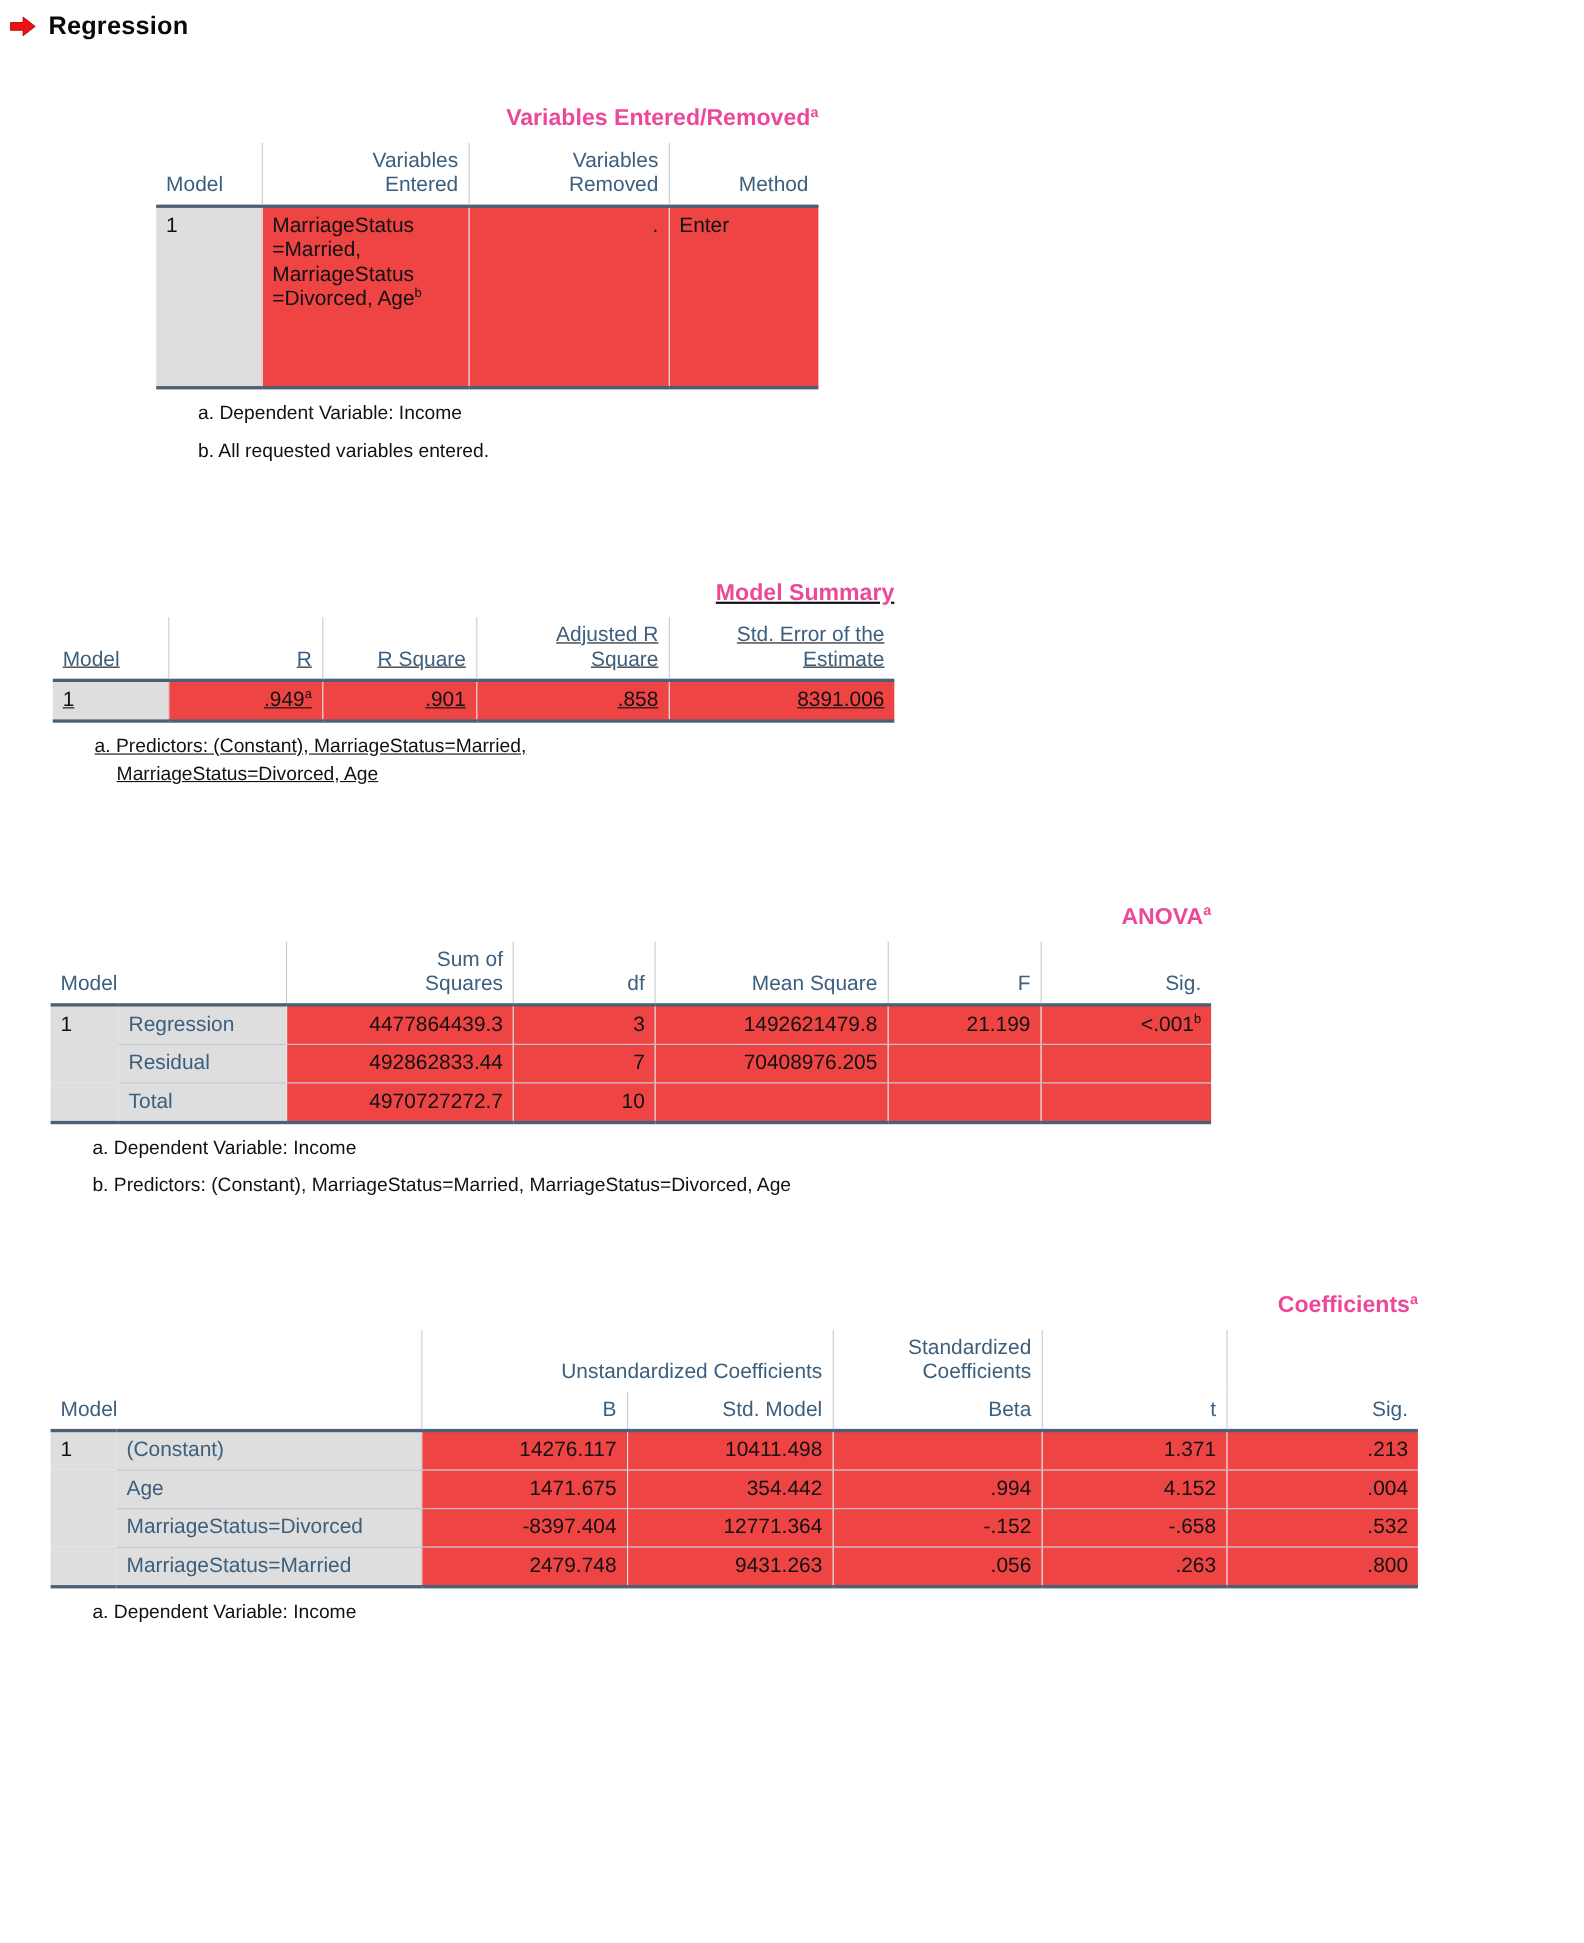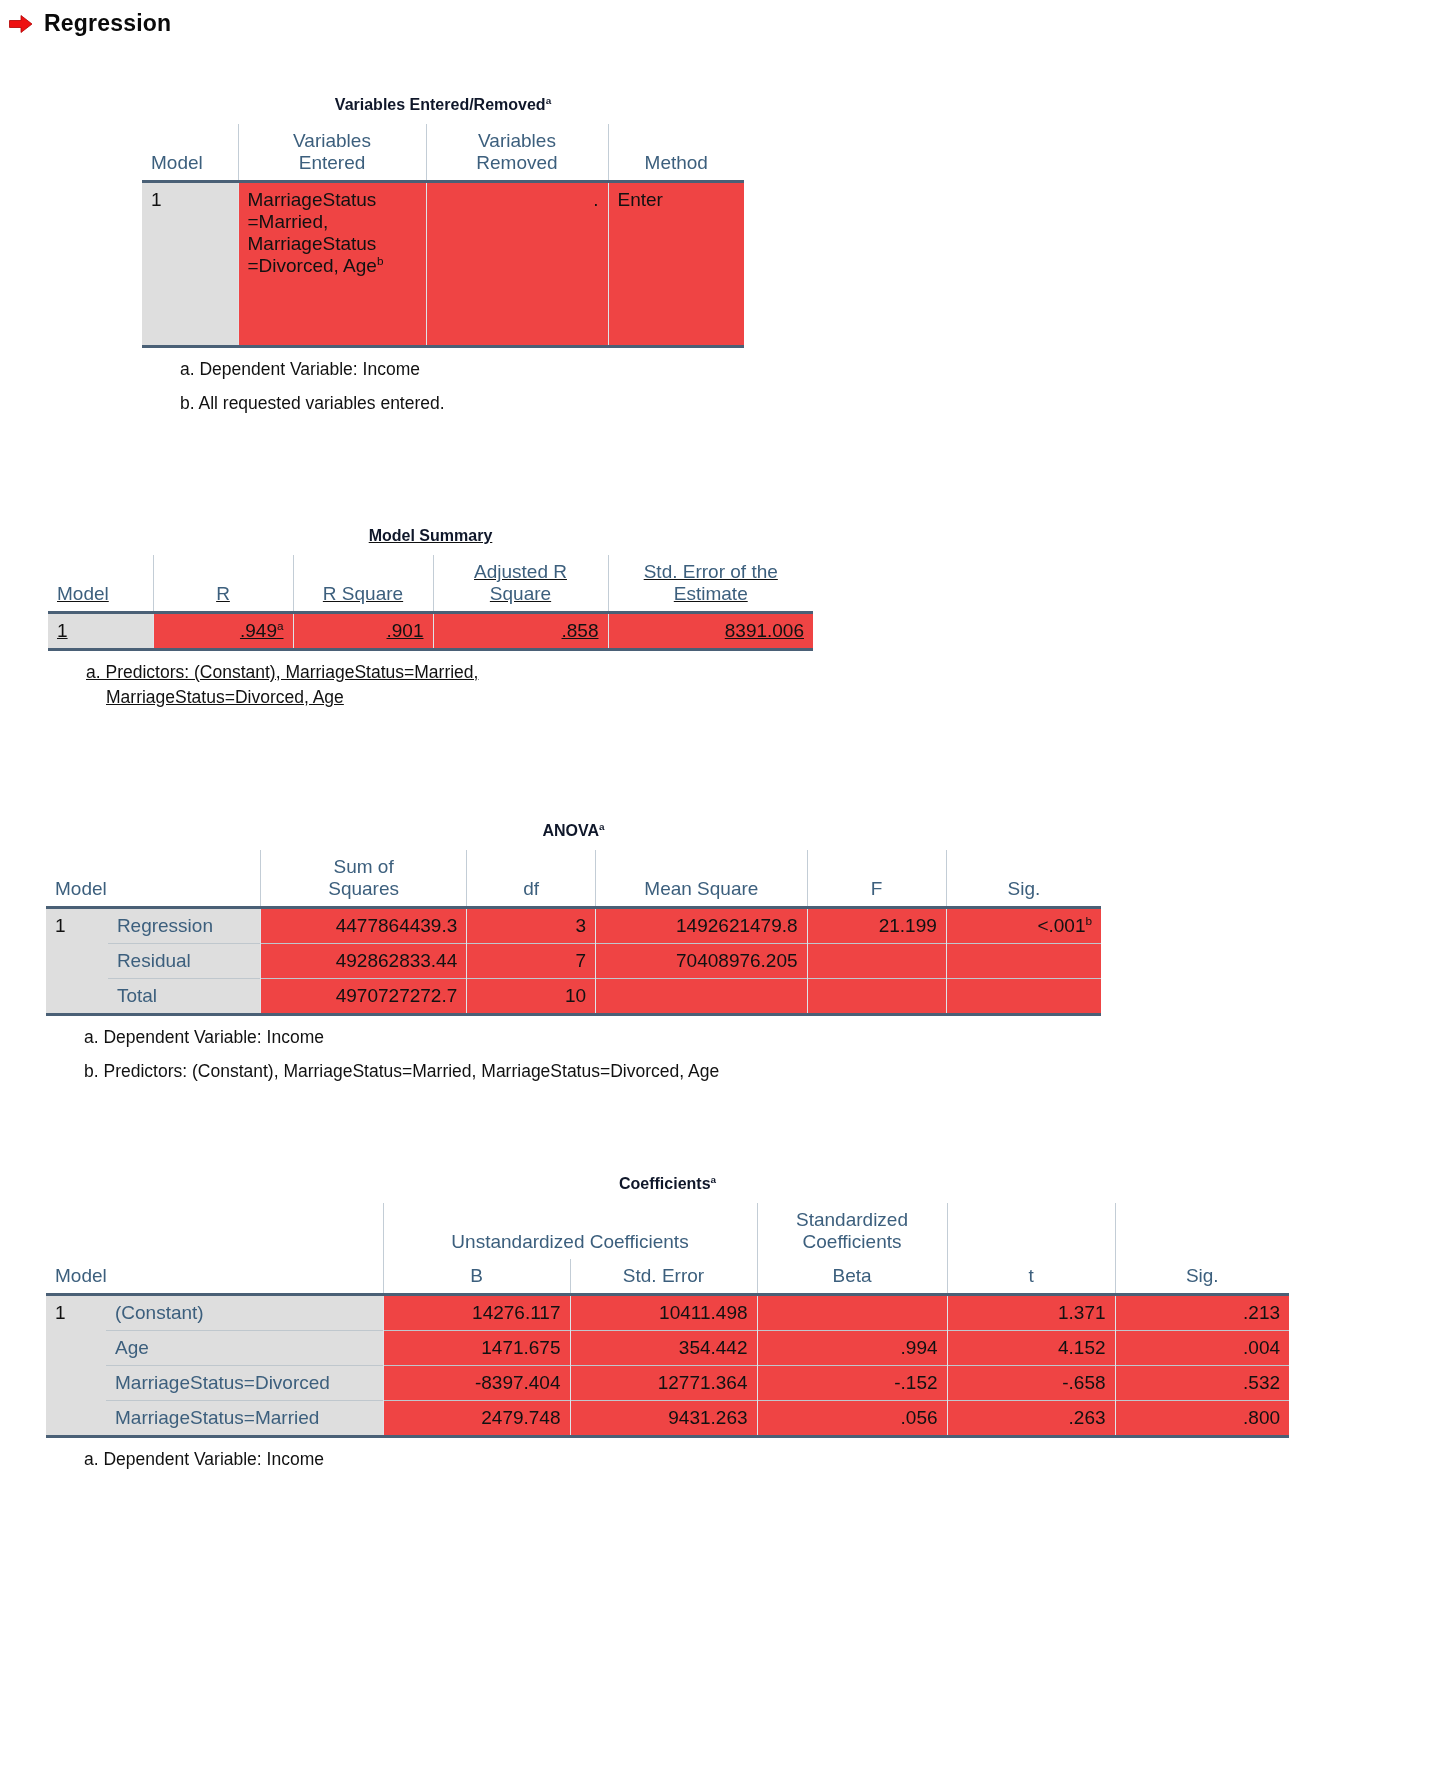--- a/index.html
+++ b/index.html
@@ -32,24 +32,24 @@
     font-size: 23px;
     font-weight: bold;
     letter-spacing: .2px;
     color: #0a0a0a;
   }
 
   
   .block { margin: 0; }
 
   .tbl-title {
-    font-size: 16px;
+    font-size: 21px;
     font-weight: bold;
-    text-align: center;
-    color: #0f172a;
+    text-align: right;
+    color: #ec4899;
     padding-bottom: 10px;
   }
   .tbl-title sup, .sup {
     font-size: 0.62em;
     vertical-align: super;
     line-height: 0;
   }
 
   table.spss {
     border-collapse: collapse;
@@ -61,21 +61,21 @@
     vertical-align: bottom;
     font-weight: normal;
   }
   table.spss thead th {
     color: #3c5f7d;
     text-align: center;
     vertical-align: bottom;
     border-bottom: 3px solid #4a6076;
     line-height: 1.15;
   }
-  table.spss thead th.vsep { border-left: 1px solid #c3cdd6; }
+  table.spss thead th.vsep { border-left: 1px solid #c3cdd6; text-align: right; }
   table.spss thead th.nosep { border-left: none; }
   table.spss thead th.nolineb { border-bottom: none; }
 
   table.spss tbody td {
     background: #ef4444;
     color: #111111;
     vertical-align: top;
   }
   table.spss tbody td.stub {
     background: #dedede;
@@ -336,21 +336,21 @@
       </tr>
       <tr>
         <th class="nosep" style="text-align:left">
           <span>Model</span>
         </th>
         <th class="nosep"></th>
         <th class="vsep">
           <span>B</span>
         </th>
         <th class="vsep">
-          <span>Std. Error</span>
+          <span>Std. Model</span>
         </th>
         <th class="vsep">
           <span>Beta</span>
         </th>
         <th class="vsep">
           <span>t</span>
         </th>
         <th class="vsep">
           <span>Sig.</span>
         </th>

